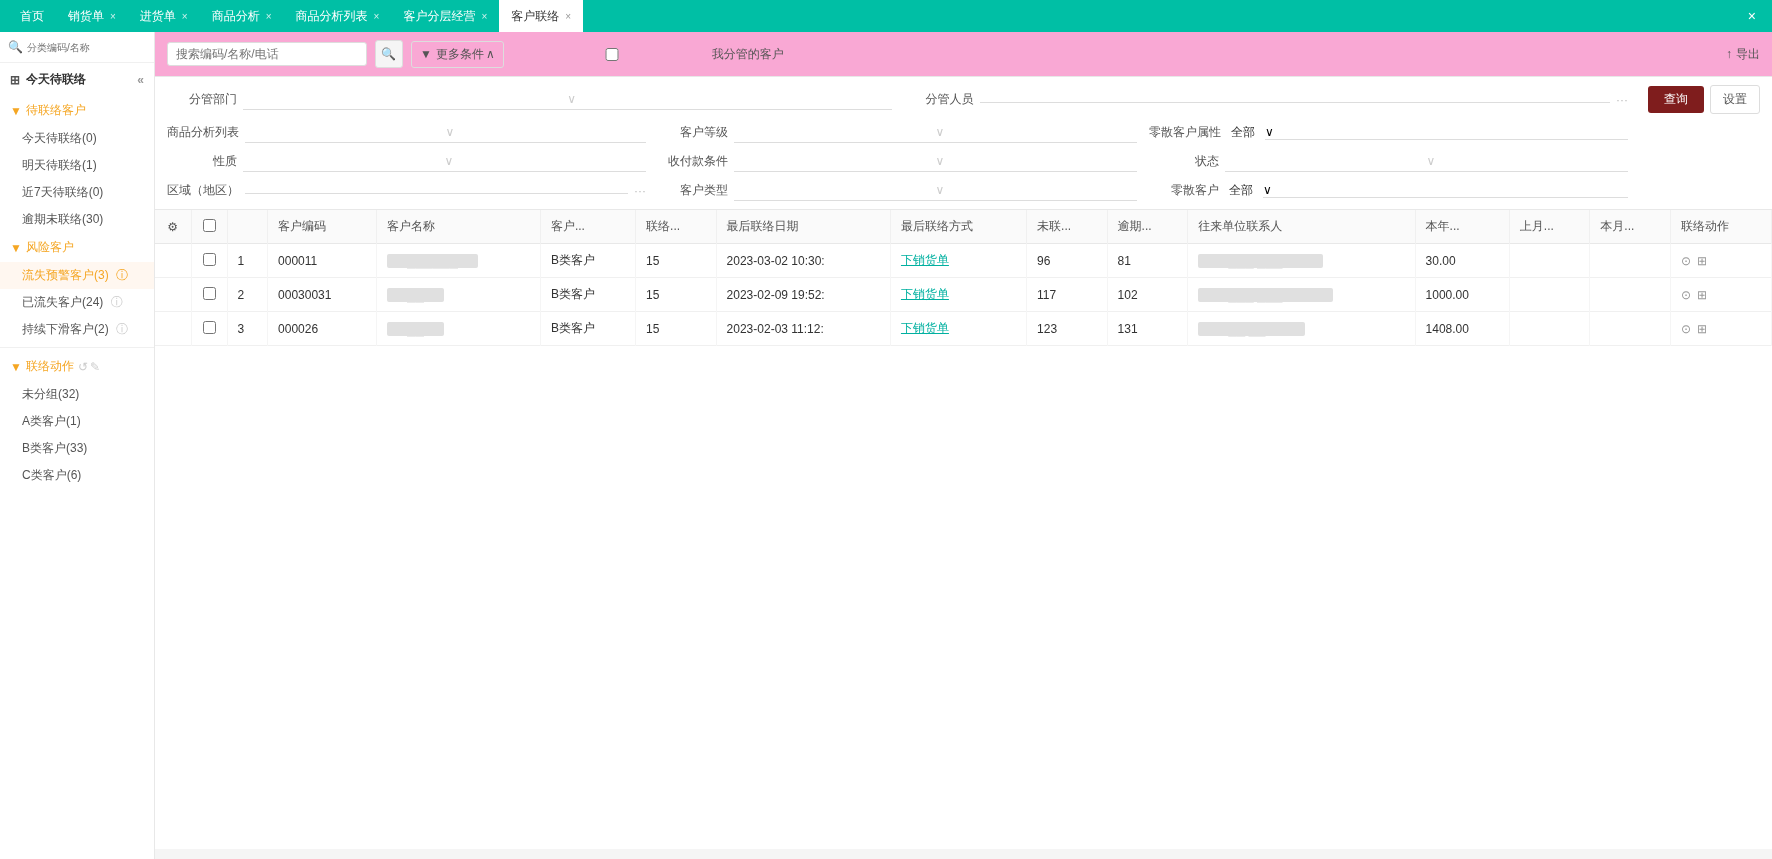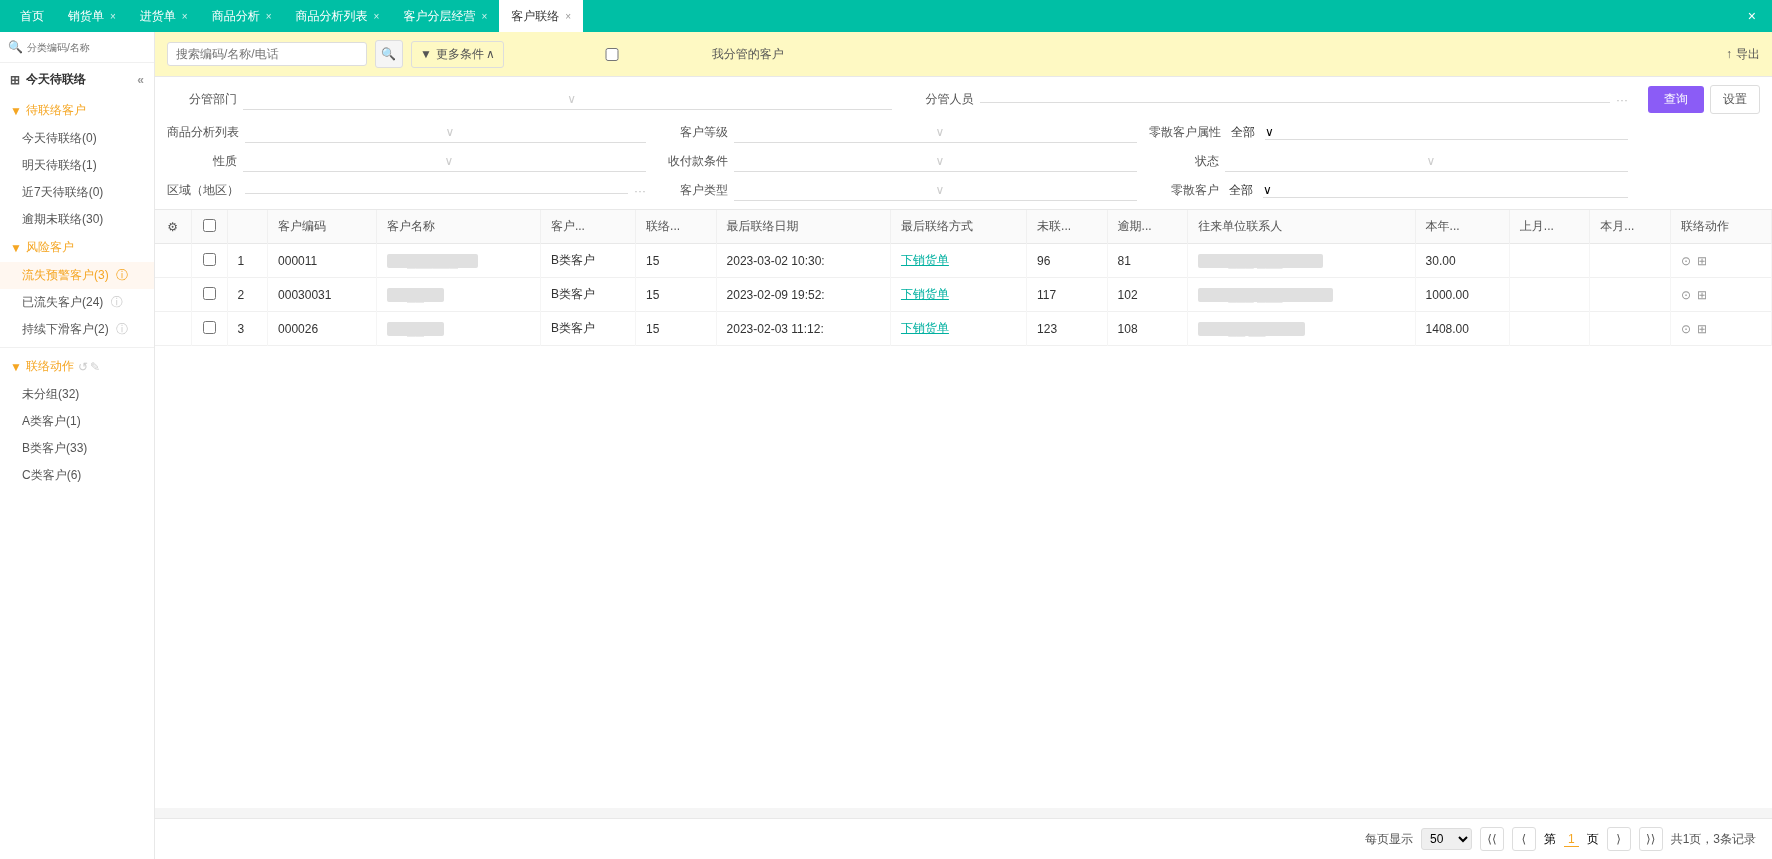--- a/index.html
+++ b/index.html
@@ -122,21 +122,21 @@
     
     .content-area {
       flex: 1;
       display: flex;
       flex-direction: column;
       overflow: hidden;
     }
 
     
     .toolbar {
-      background: #fef9c3;
+      background: #f9a8d4;
       padding: 8px 12px;
       border-bottom: 1px solid #e8e8e8;
       display: flex;
       align-items: center;
       gap: 8px;
     }
     .toolbar input {
       border: 1px solid #ddd;
       padding: 4px 8px;
       border-radius: 3px;
@@ -213,21 +213,21 @@
     }
     .filter-select span { flex: 1; color: #999; }
     .filter-select .arrow { color: #ccc; }
     .filter-actions {
       display: flex;
       align-items: center;
       gap: 6px;
       margin-left: 8px;
     }
     .btn-query {
-      background: #8b5cf6;
+      background: #7f1d1d;
       color: #fff;
       border: none;
       padding: 5px 16px;
       border-radius: 3px;
       cursor: pointer;
       font-size: 12px;
     }
     .btn-setting {
       background: #fff;
       color: #555;
@@ -607,50 +607,34 @@
     <td></td>
     <td style="text-align:center;"><input type="checkbox" style=""></td>
     <td>3</td>
     <td>000026</td>
     <td><span style="background:#e0e0e0;color:#e0e0e0;border-radius:2px;padding:0 20px;">██</span></td>
     <td>B类客户</td>
     <td>15</td>
     <td>2023-02-03 11:12:</td>
     <td><span class="link-text">下销货单</span></td>
     <td>123</td>
-    <td>108</td>
+    <td>131</td>
     <td><span style="background:#e0e0e0;color:#e0e0e0;border-radius:2px;padding:0 30px;">██ ██...</span></td>
     <td>1408.00</td>
     <td></td>
     <td></td>
     <td>
       <div class="action-icons">
         <span>⊙</span>
         <span>⊞</span>
       </div>
     </td>
   </tr>
           </tbody>
       </table>
     </div>
 
     <div class="bottom-scrollbar">
       <div class="bottom-scrollbar-inner"></div>
     </div>
 
-    <div class="pagination">
-      <span class="page-size-label">每页显示</span>
-      <select>
-        <option>50</option>
-        <option>100</option>
-        <option>200</option>
-      </select>
-      <div class="page-btn">⟨⟨</div>
-      <div class="page-btn">⟨</div>
-      <span>第</span>
-      <span class="page-current">1</span>
-      <span>页</span>
-      <div class="page-btn">⟩</div>
-      <div class="page-btn">⟩⟩</div>
-      <span class="total-info">共1页，3条记录</span>
-    </div>
   </div>
 </div>
 
 </body></html>

